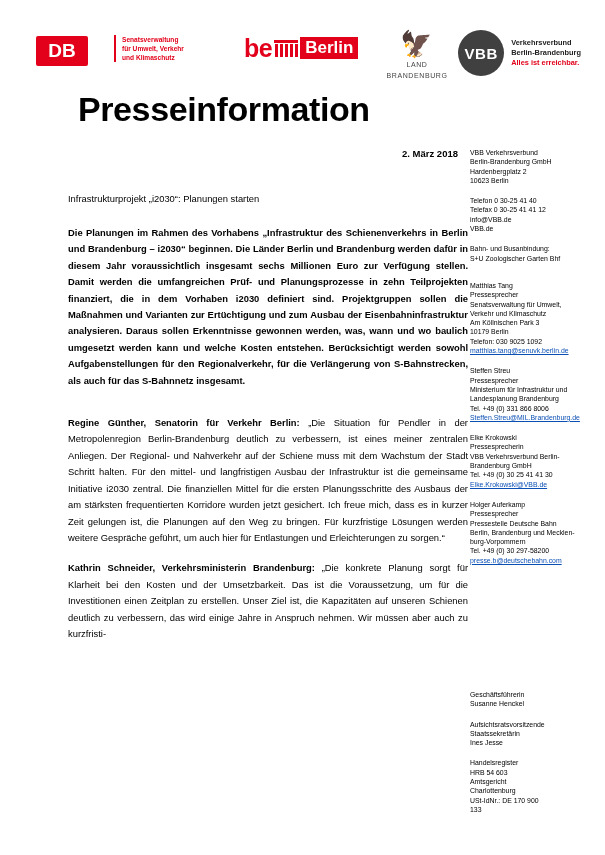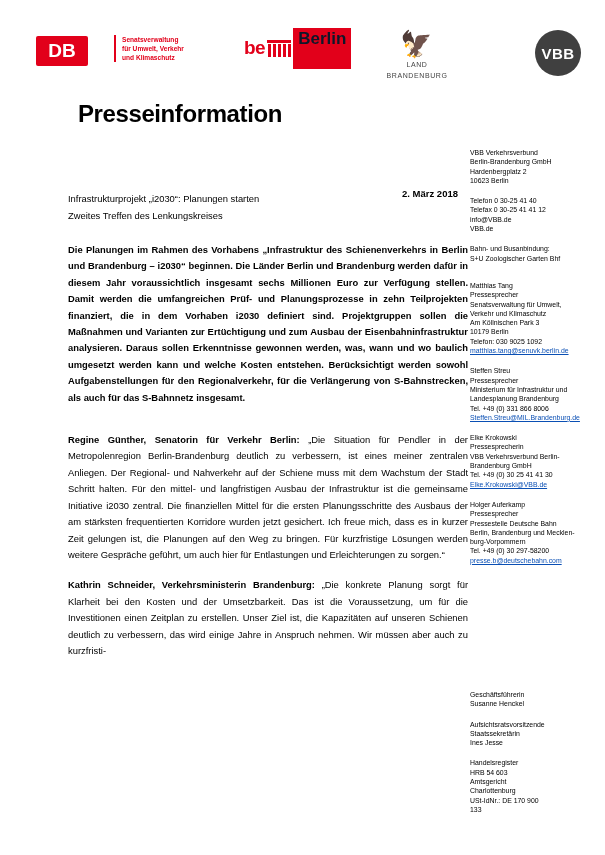--- a/index.html
+++ b/index.html
@@ -64,21 +64,21 @@
     position: absolute;
     left: 208px;
     top: 4px;
     height: 28px;
     display: flex;
     align-items: center;
   }
   .be-berlin .be {
     color: #e2001a;
     font-weight: bold;
-    font-size: 19px;
+    font-size: 25px;
     letter-spacing: -0.5px;
   }
   .be-berlin .gate {
     display: inline-block;
     width: 24px;
     height: 17px;
     margin: 0 2px;
     position: relative;
   }
   .be-berlin .gate span {
@@ -91,24 +91,24 @@
   .be-berlin .gate .top {
     position: absolute;
     top: 0;
     left: 0;
     width: 24px;
     height: 3px;
     background: #e2001a;
   }
   .be-berlin .berlin-box {
     background: #e2001a;
-    color: #0f172a;
+    color: #ffffff;
     font-weight: bold;
     font-size: 17px;
-    padding: 1px 5px 20px 5px;
+    padding: 1px 5px 1px 5px;
   }
   .brandenburg {
     position: absolute;
     left: 335px;
     top: 0px;
     width: 92px;
     text-align: center;
   }
   .brandenburg .eagle {
     color: #e2001a;
@@ -150,34 +150,33 @@
     color: #222222;
   }
   .vbb .vbb-text .claim {
     color: #e2001a;
   }
 
   
   .title {
     position: absolute;
     left: 78px;
-    top: 100px;
-    font-size: 24px;
+    top: 90px;
+    font-size: 34px;
     font-weight: bold;
     letter-spacing: -0.4px;
   }
   .date {
     position: absolute;
     left: 78px;
     top: 148px;
     width: 380px;
     text-align: right;
     font-size: 9.5px;
     font-weight: bold;
-    margin-top: 40px;
   }
 
   
   .content {
     position: absolute;
     left: 68px;
     top: 190px;
     width: 400px;
   }
   .subtitle {
@@ -251,30 +250,34 @@
     </div>
 
     <div class="brandenburg">
       <div class="eagle">🦅</div>
       <div class="bb-text">LAND</div>
       <div class="bb-text">BRANDENBURG</div>
     </div>
 
     <div class="vbb">
       <div class="mark">VBB</div>
+      <div class="vbb-text">
+        <div>Verkehrsverbund</div>
+        <div>Berlin-Brandenburg</div>
+        <div class="claim">Alles ist erreichbar.</div>
+      </div>
     </div>
   </div>
 
   <div class="title">Presseinformation</div>
   <div class="date">2. März 2018</div>
 
   <div class="content">
     <div class="subtitle">
       <div>Infrastrukturprojekt „i2030“: Planungen starten</div>
-      <div>Zweites Treffen des Lenkungskreises</div>
     </div>
 
     <div class="lead">Die Planungen im Rahmen des Vorhabens „Infrastruktur des Schienenverkehrs in Berlin und Brandenburg – i2030“ beginnen. Die Länder Berlin und Brandenburg werden dafür in diesem Jahr voraussichtlich insgesamt sechs Millionen Euro zur Verfügung stellen. Damit werden die umfangreichen Prüf- und Planungsprozesse in zehn Teilprojekten finanziert, die in dem Vorhaben i2030 definiert sind. Projektgruppen sollen die Maßnahmen und Varianten zur Ertüchtigung und zum Ausbau der Eisenbahninfrastruktur analysieren. Daraus sollen Erkenntnisse gewonnen werden, was, wann und wo baulich umgesetzt werden kann und welche Kosten entstehen. Berücksichtigt werden sowohl Aufgabenstellungen für den Regionalverkehr, für die Verlängerung von S-Bahnstrecken, als auch für das S-Bahnnetz insgesamt.</div>
 
     <div class="para"><b>Regine Günther, Senatorin für Verkehr Berlin:</b><span> „Die Situation für Pendler in der Metropolenregion Berlin-Brandenburg deutlich zu verbessern, ist eines meiner zentralen Anliegen. Der Regional- und Nahverkehr auf der Schiene muss mit dem Wachstum der Stadt Schritt halten. Für den mittel- und langfristigen Ausbau der Infrastruktur ist die gemeinsame Initiative i2030 zentral. Die finanziellen Mittel für die ersten Planungsschritte des Ausbaus der am stärksten frequentierten Korridore wurden jetzt gesichert. Ich freue mich, dass es in kurzer Zeit gelungen ist, die Planungen auf den Weg zu bringen. Für kurzfristige Lösungen werden weitere Gespräche geführt, um auch hier für Entlastungen und Erleichterungen zu sorgen.“</span></div>
 
     <div class="para"><b>Kathrin Schneider, Verkehrsministerin Brandenburg:</b><span> „Die konkrete Planung sorgt für Klarheit bei den Kosten und der Umsetzbarkeit. Das ist die Voraussetzung, um für die Investitionen einen Zeitplan zu erstellen. Unser Ziel ist, die Kapazitäten auf unseren Schienen deutlich zu verbessern, das wird einige Jahre in Anspruch nehmen. Wir müssen aber auch zu kurzfristi-</span></div>
   </div>
 
   <div class="sidebar">

